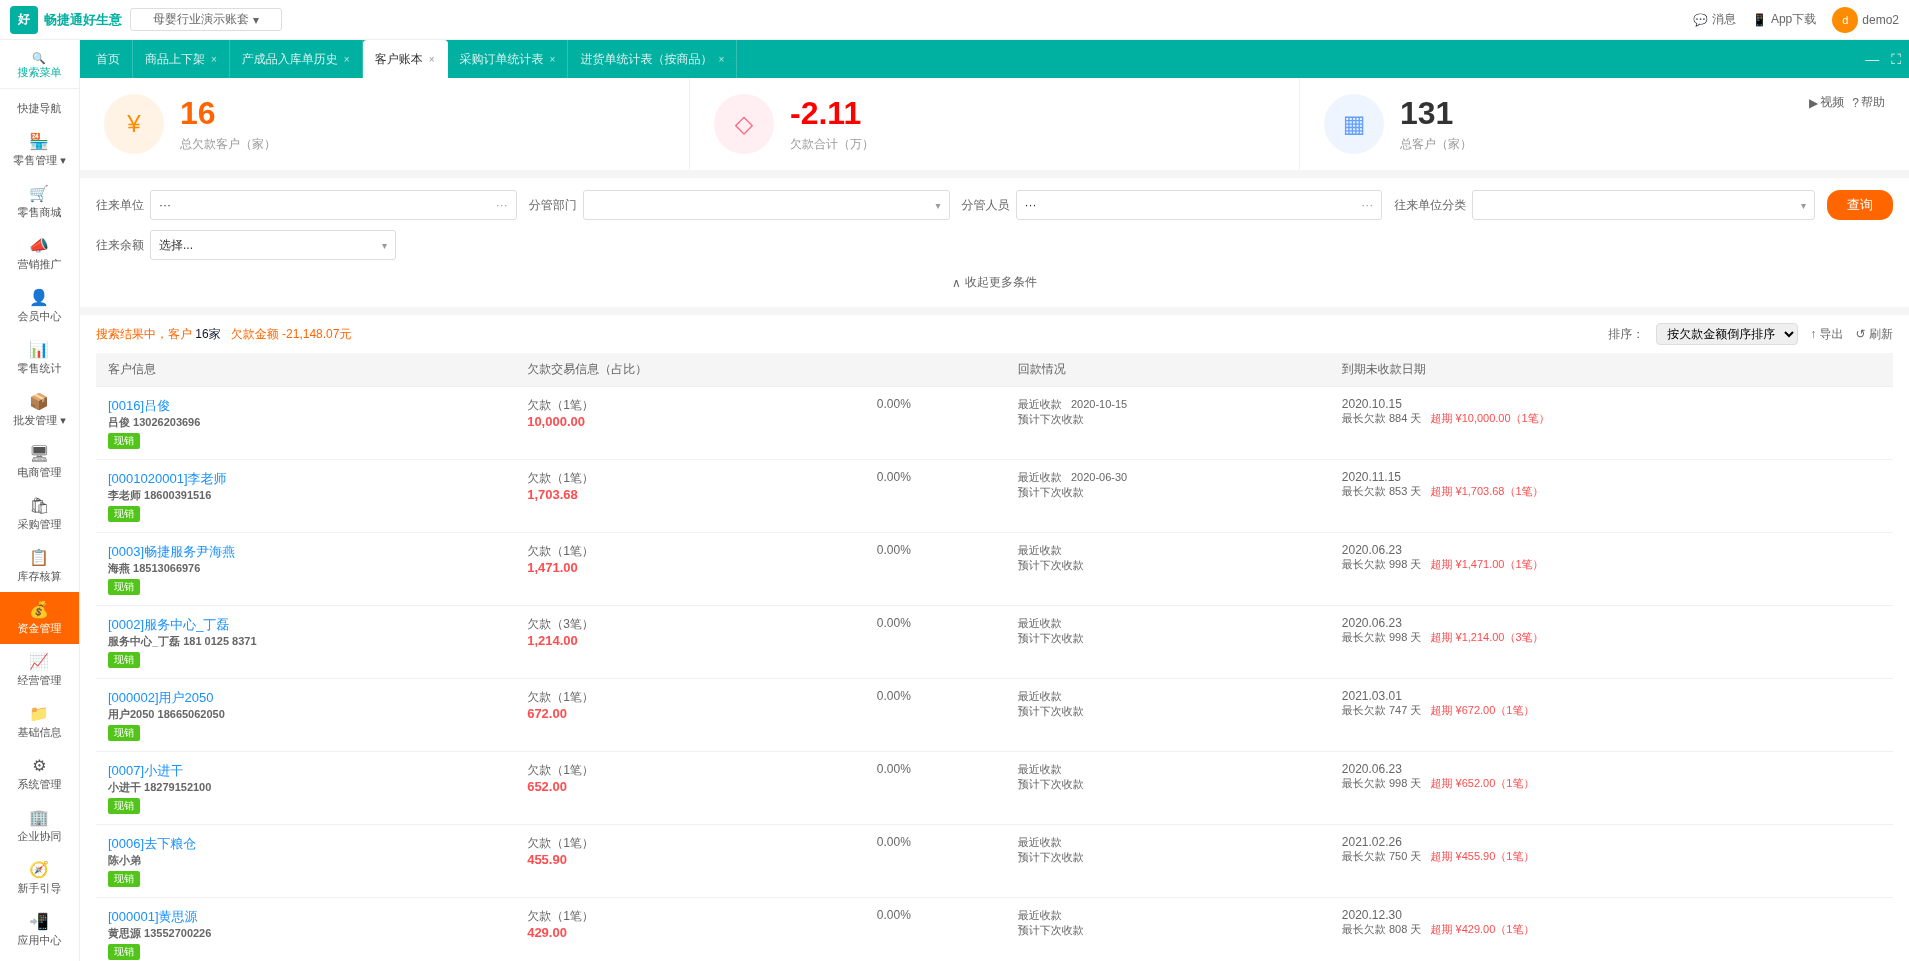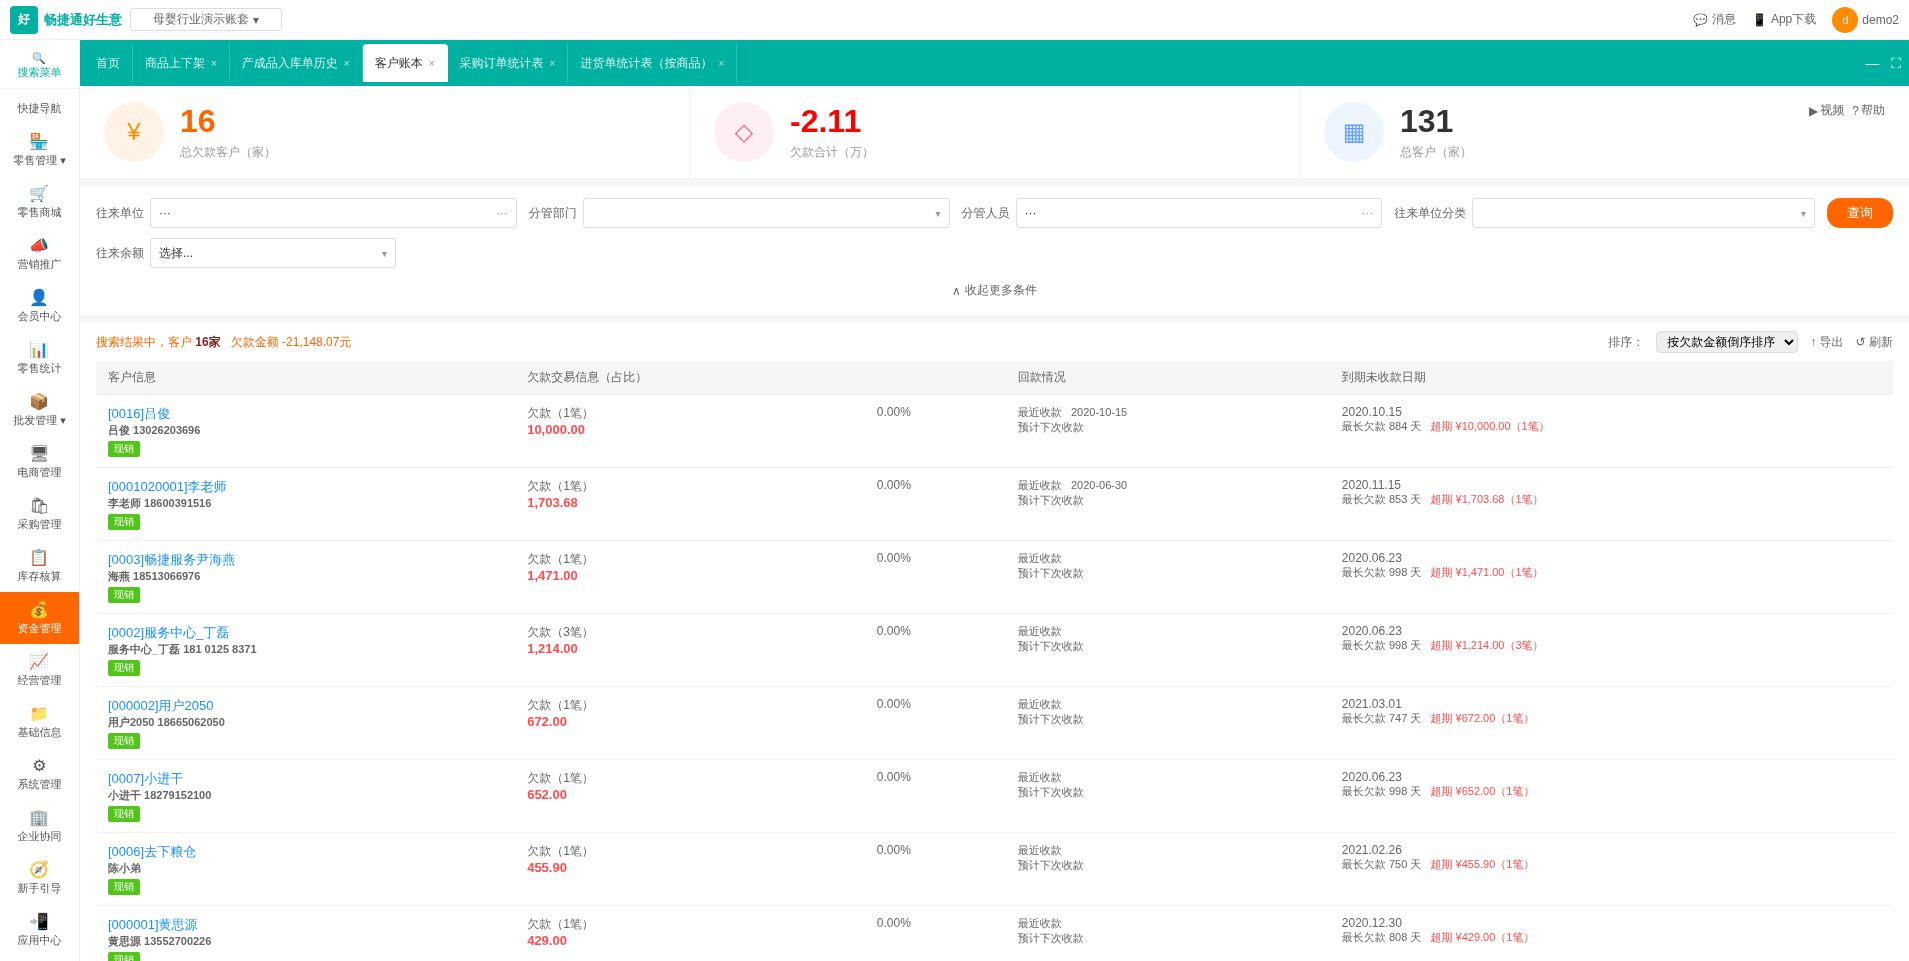--- a/index.html
+++ b/index.html
@@ -23,21 +23,21 @@
     .sidebar { width: 80px; background: #fff; border-right: 1px solid #eee; display: flex; flex-direction: column; align-items: center; padding-top: 8px; overflow-y: auto; flex-shrink: 0; }
     .sidebar-search { width: 100%; padding: 4px 8px; font-size: 11px; color: #00b0a0; text-align: center; cursor: pointer; border-bottom: 1px solid #f0f0f0; padding-bottom: 8px; margin-bottom: 4px; }
     .sidebar-item { width: 100%; padding: 8px 4px; text-align: center; font-size: 11px; color: #555; cursor: pointer; }
     .sidebar-item.active { background: #ff6600; color: white; }
     .sidebar-item .s-icon { font-size: 16px; display: block; margin-bottom: 2px; }
 
     
     .content-area { flex: 1; display: flex; flex-direction: column; overflow: hidden; }
 
     
-    .tab-bar { display: flex; align-items: center; background: #00b0a0; height: 46px; flex-shrink: 0; padding: 0 4px; }
+    .tab-bar { display: flex; align-items: center; background: #00b0a0; height: 38px; flex-shrink: 0; padding: 0 4px; }
     .tab { display: flex; align-items: center; gap: 4px; padding: 0 12px; height: 38px; font-size: 12px; color: rgba(255,255,255,0.85); cursor: pointer; border-right: 1px solid rgba(255,255,255,0.2); }
     .tab.active { background: #fff; color: #333; border-radius: 4px 4px 0 0; }
     .tab .tab-close { font-size: 10px; color: rgba(255,255,255,0.7); cursor: pointer; margin-left: 2px; }
     .tab.active .tab-close { color: #999; }
     .tab-bar-actions { margin-left: auto; display: flex; align-items: center; gap: 4px; }
     .tab-bar-btn { color: rgba(255,255,255,0.85); font-size: 14px; cursor: pointer; padding: 2px 4px; }
 
     
     .page-content { flex: 1; overflow-y: auto; background: #f5f5f5; }
 
@@ -324,21 +324,21 @@
               <span>∧</span>
               <span>收起更多条件</span>
             </div>
           </div>
         </div>
 
         <div class="results-area">
           <div class="results-header">
             <div class="results-info">
               <span>搜索结果中，客户</span>
-              <span style="color: #7f1d1d; font-weight: bold;">16家</span>
+              <span style="color: #0f172a;">16家</span>
               &nbsp;
               <span>欠款金额</span>
               <span style="color: #ff6600;">-21,148.07元</span>
             </div>
             <div class="results-actions">
               <span>排序：</span>
               <select><option>按欠款金额倒序排序</option></select>
               <span>
                 <span>↑</span>
                 <span>导出</span>

